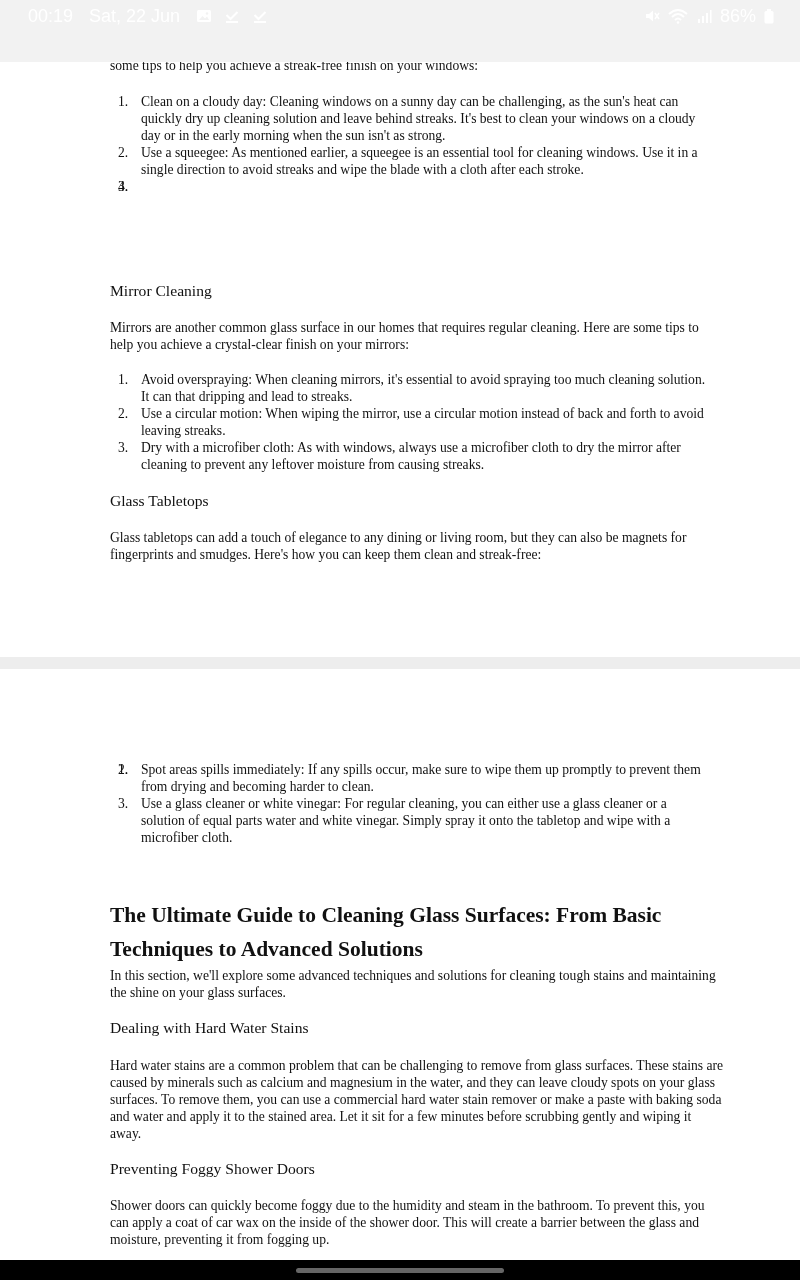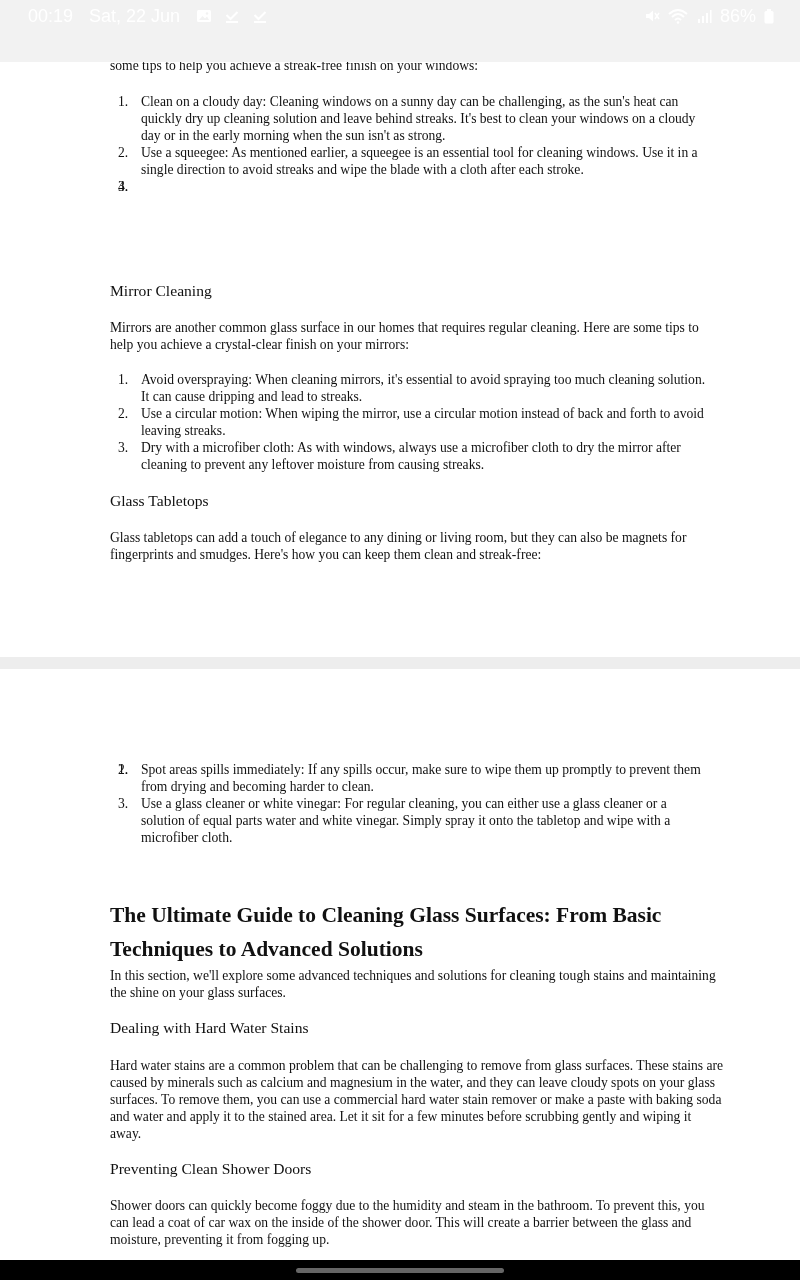--- a/index.html
+++ b/index.html
@@ -119,21 +119,21 @@
     <li><span class="num">1.</span><span>Clean on a cloudy day: Cleaning windows on a sunny day can be challenging, as the sun's heat can quickly dry up cleaning solution and leave behind streaks. It's best to clean your windows on a cloudy day or in the early morning when the sun isn't as strong.</span></li>
     <li><span class="num">2.</span><span>Use a squeegee: As mentioned earlier, a squeegee is an essential tool for cleaning windows. Use it in a single direction to avoid streaks and wipe the blade with a cloth after each stroke.</span></li>
     <li><span class="num">3.</span></li>
     <li><span class="num">4.</span></li>
   </ol>
 
   <h3 class="text" style="top:219px">Mirror Cleaning</h3>
   <p class="text" style="top:257px">Mirrors are another common glass surface in our homes that requires regular cleaning. Here are some tips to help you achieve a crystal-clear finish on your mirrors:</p>
 
   <ol class="list" style="top:309px">
-    <li><span class="num">1.</span><span>Avoid overspraying: When cleaning mirrors, it's essential to avoid spraying too much cleaning solution. It can cause dripping and lead to streaks.</span></li>
+    <li><span class="num">1.</span><span>Avoid overspraying: When cleaning mirrors, it's essential to avoid spraying too much cleaning solution. It can that dripping and lead to streaks.</span></li>
     <li><span class="num">2.</span><span>Use a circular motion: When wiping the mirror, use a circular motion instead of back and forth to avoid leaving streaks.</span></li>
     <li><span class="num">3.</span><span>Dry with a microfiber cloth: As with windows, always use a microfiber cloth to dry the mirror after cleaning to prevent any leftover moisture from causing streaks.</span></li>
   </ol>
 
   <h3 class="text" style="top:429px">Glass Tabletops</h3>
   <p class="text" style="top:467px">Glass tabletops can add a touch of elegance to any dining or living room, but they can also be magnets for fingerprints and smudges. Here's how you can keep them clean and streak-free:</p>
 </div>
 
 <div class="page-gap"></div>
 
@@ -143,19 +143,19 @@
     <li><span class="num">2.</span><span>Spot areas spills immediately: If any spills occur, make sure to wipe them up promptly to prevent them from drying and becoming harder to clean.</span></li>
     <li><span class="num">3.</span><span>Use a glass cleaner or white vinegar: For regular cleaning, you can either use a glass cleaner or a solution of equal parts water and white vinegar. Simply spray it onto the tabletop and wipe with a microfiber cloth.</span></li>
   </ol>
 
   <h2 class="text" style="top:229px">The Ultimate Guide to Cleaning Glass Surfaces: From Basic Techniques to Advanced Solutions</h2>
   <p class="text" style="top:298px">In this section, we'll explore some advanced techniques and solutions for cleaning tough stains and maintaining the shine on your glass surfaces.</p>
 
   <h3 class="text" style="top:349px">Dealing with Hard Water Stains</h3>
   <p class="text" style="top:388px">Hard water stains are a common problem that can be challenging to remove from glass surfaces. These stains are caused by minerals such as calcium and magnesium in the water, and they can leave cloudy spots on your glass surfaces. To remove them, you can use a commercial hard water stain remover or make a paste with baking soda and water and apply it to the stained area. Let it sit for a few minutes before scrubbing gently and wiping it away.</p>
 
-  <h3 class="text" style="top:490px">Preventing Clean Shower Doors</h3>
-  <p class="text" style="top:528px">Shower doors can quickly become foggy due to the humidity and steam in the bathroom. To prevent this, you can lead a coat of car wax on the inside of the shower door. This will create a barrier between the glass and moisture, preventing it from fogging up.</p>
+  <h3 class="text" style="top:490px">Preventing Foggy Shower Doors</h3>
+  <p class="text" style="top:528px">Shower doors can quickly become foggy due to the humidity and steam in the bathroom. To prevent this, you can apply a coat of car wax on the inside of the shower door. This will create a barrier between the glass and moisture, preventing it from fogging up.</p>
 </div>
 
 <div class="nav-bar">
   <div class="home-handle"></div>
 </div>
 
 </body></html>

